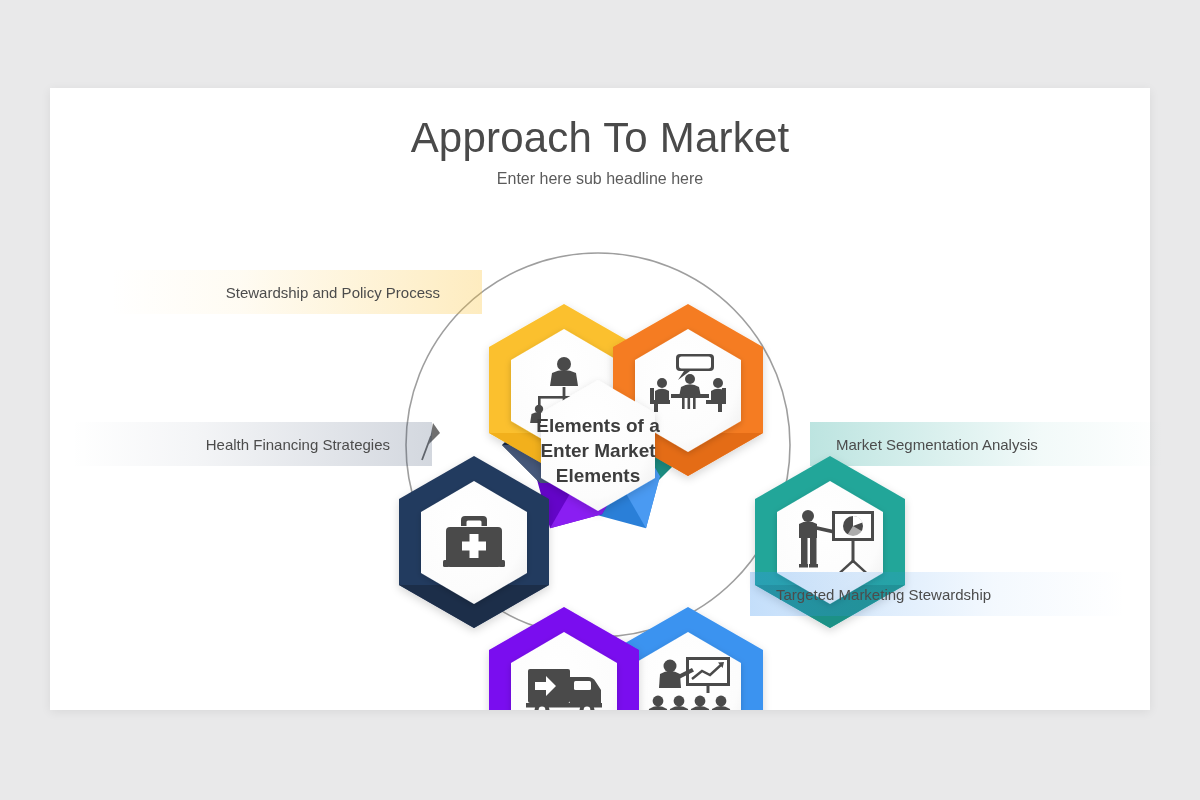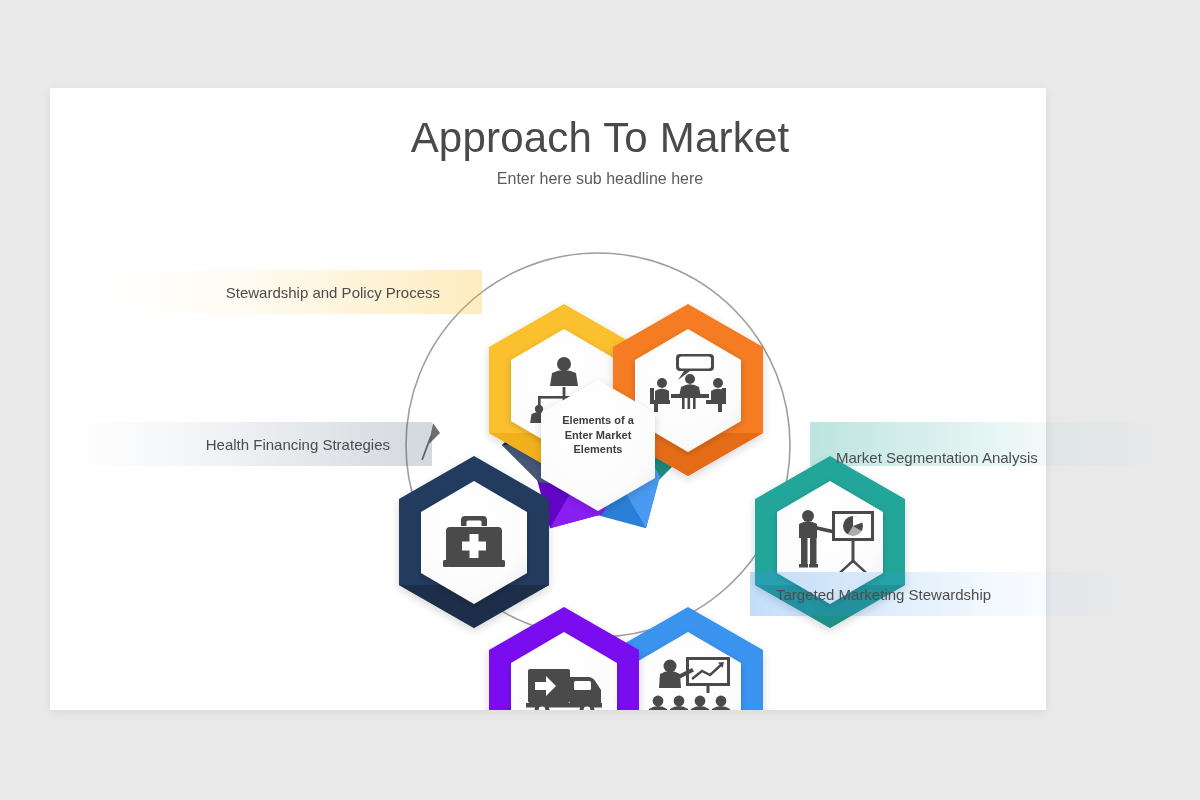--- a/index.html
+++ b/index.html
@@ -12,21 +12,21 @@
     background: #e9e9ea;
     font-family: "Liberation Sans", sans-serif;
     overflow: hidden;
   }
 
   
   #slide-card {
     position: absolute;
     left: 50px;
     top: 88px;
-    width: 996px;
+    width: 1100px;
     height: 622px;
     background: #ffffff;
     box-shadow: 0 2px 10px rgba(0,0,0,0.07);
   }
 
   
   #page-title {
     position: absolute;
     left: 0;
     top: 26px;
@@ -83,21 +83,21 @@
     left: 0; top: 0;
     width: 100%; height: 100%;
     z-index: 1;
   }
 
   
   #center-label {
     position: absolute;
     width: 150px;
     text-align: center;
-    font-size: 11px;
+    font-size: 19px;
     font-weight: bold;
     line-height: 1.32;
     color: #3d3d3d;
     z-index: 40;
     pointer-events: none;
   }
 </style>
 </head>
 <body>
 
@@ -113,21 +113,21 @@
       <span class="lb-text">Stewardship and Policy Process</span>
     </div>
 
     <div class="label-banner left" style="left:20px; top:334px; width:320px;">
       <div class="banner-fill" style="background:linear-gradient(90deg, rgba(36,58,94,0) 0%, rgba(36,58,94,0.05) 35%, rgba(36,58,94,0.20) 100%);"></div>
       <span class="lb-text">Health Financing Strategies</span>
     </div>
 
 
 
-    <div class="label-banner right" style="left:760px; top:334px; width:330px;align-items:flex-end;">
+    <div class="label-banner right" style="left:760px; top:334px; width:330px;">
       <div class="banner-fill" style="background:linear-gradient(270deg, rgba(35,166,153,0) 0%, rgba(35,166,153,0.06) 35%, rgba(35,166,153,0.30) 100%);"></div>
       <span class="lb-text">Market Segmentation Analysis</span>
     </div>
 
     <div class="label-banner right" style="left:700px; top:484px; width:350px;">
       <div class="banner-fill" style="background:linear-gradient(270deg, rgba(59,147,240,0) 0%, rgba(59,147,240,0.06) 35%, rgba(59,147,240,0.30) 100%);"></div>
       <span class="lb-text">Targeted Marketing Stewardship</span>
     </div>
 
     <svg id="diagram-svg" width="1100" height="622" viewBox="0 0 1100 622">

